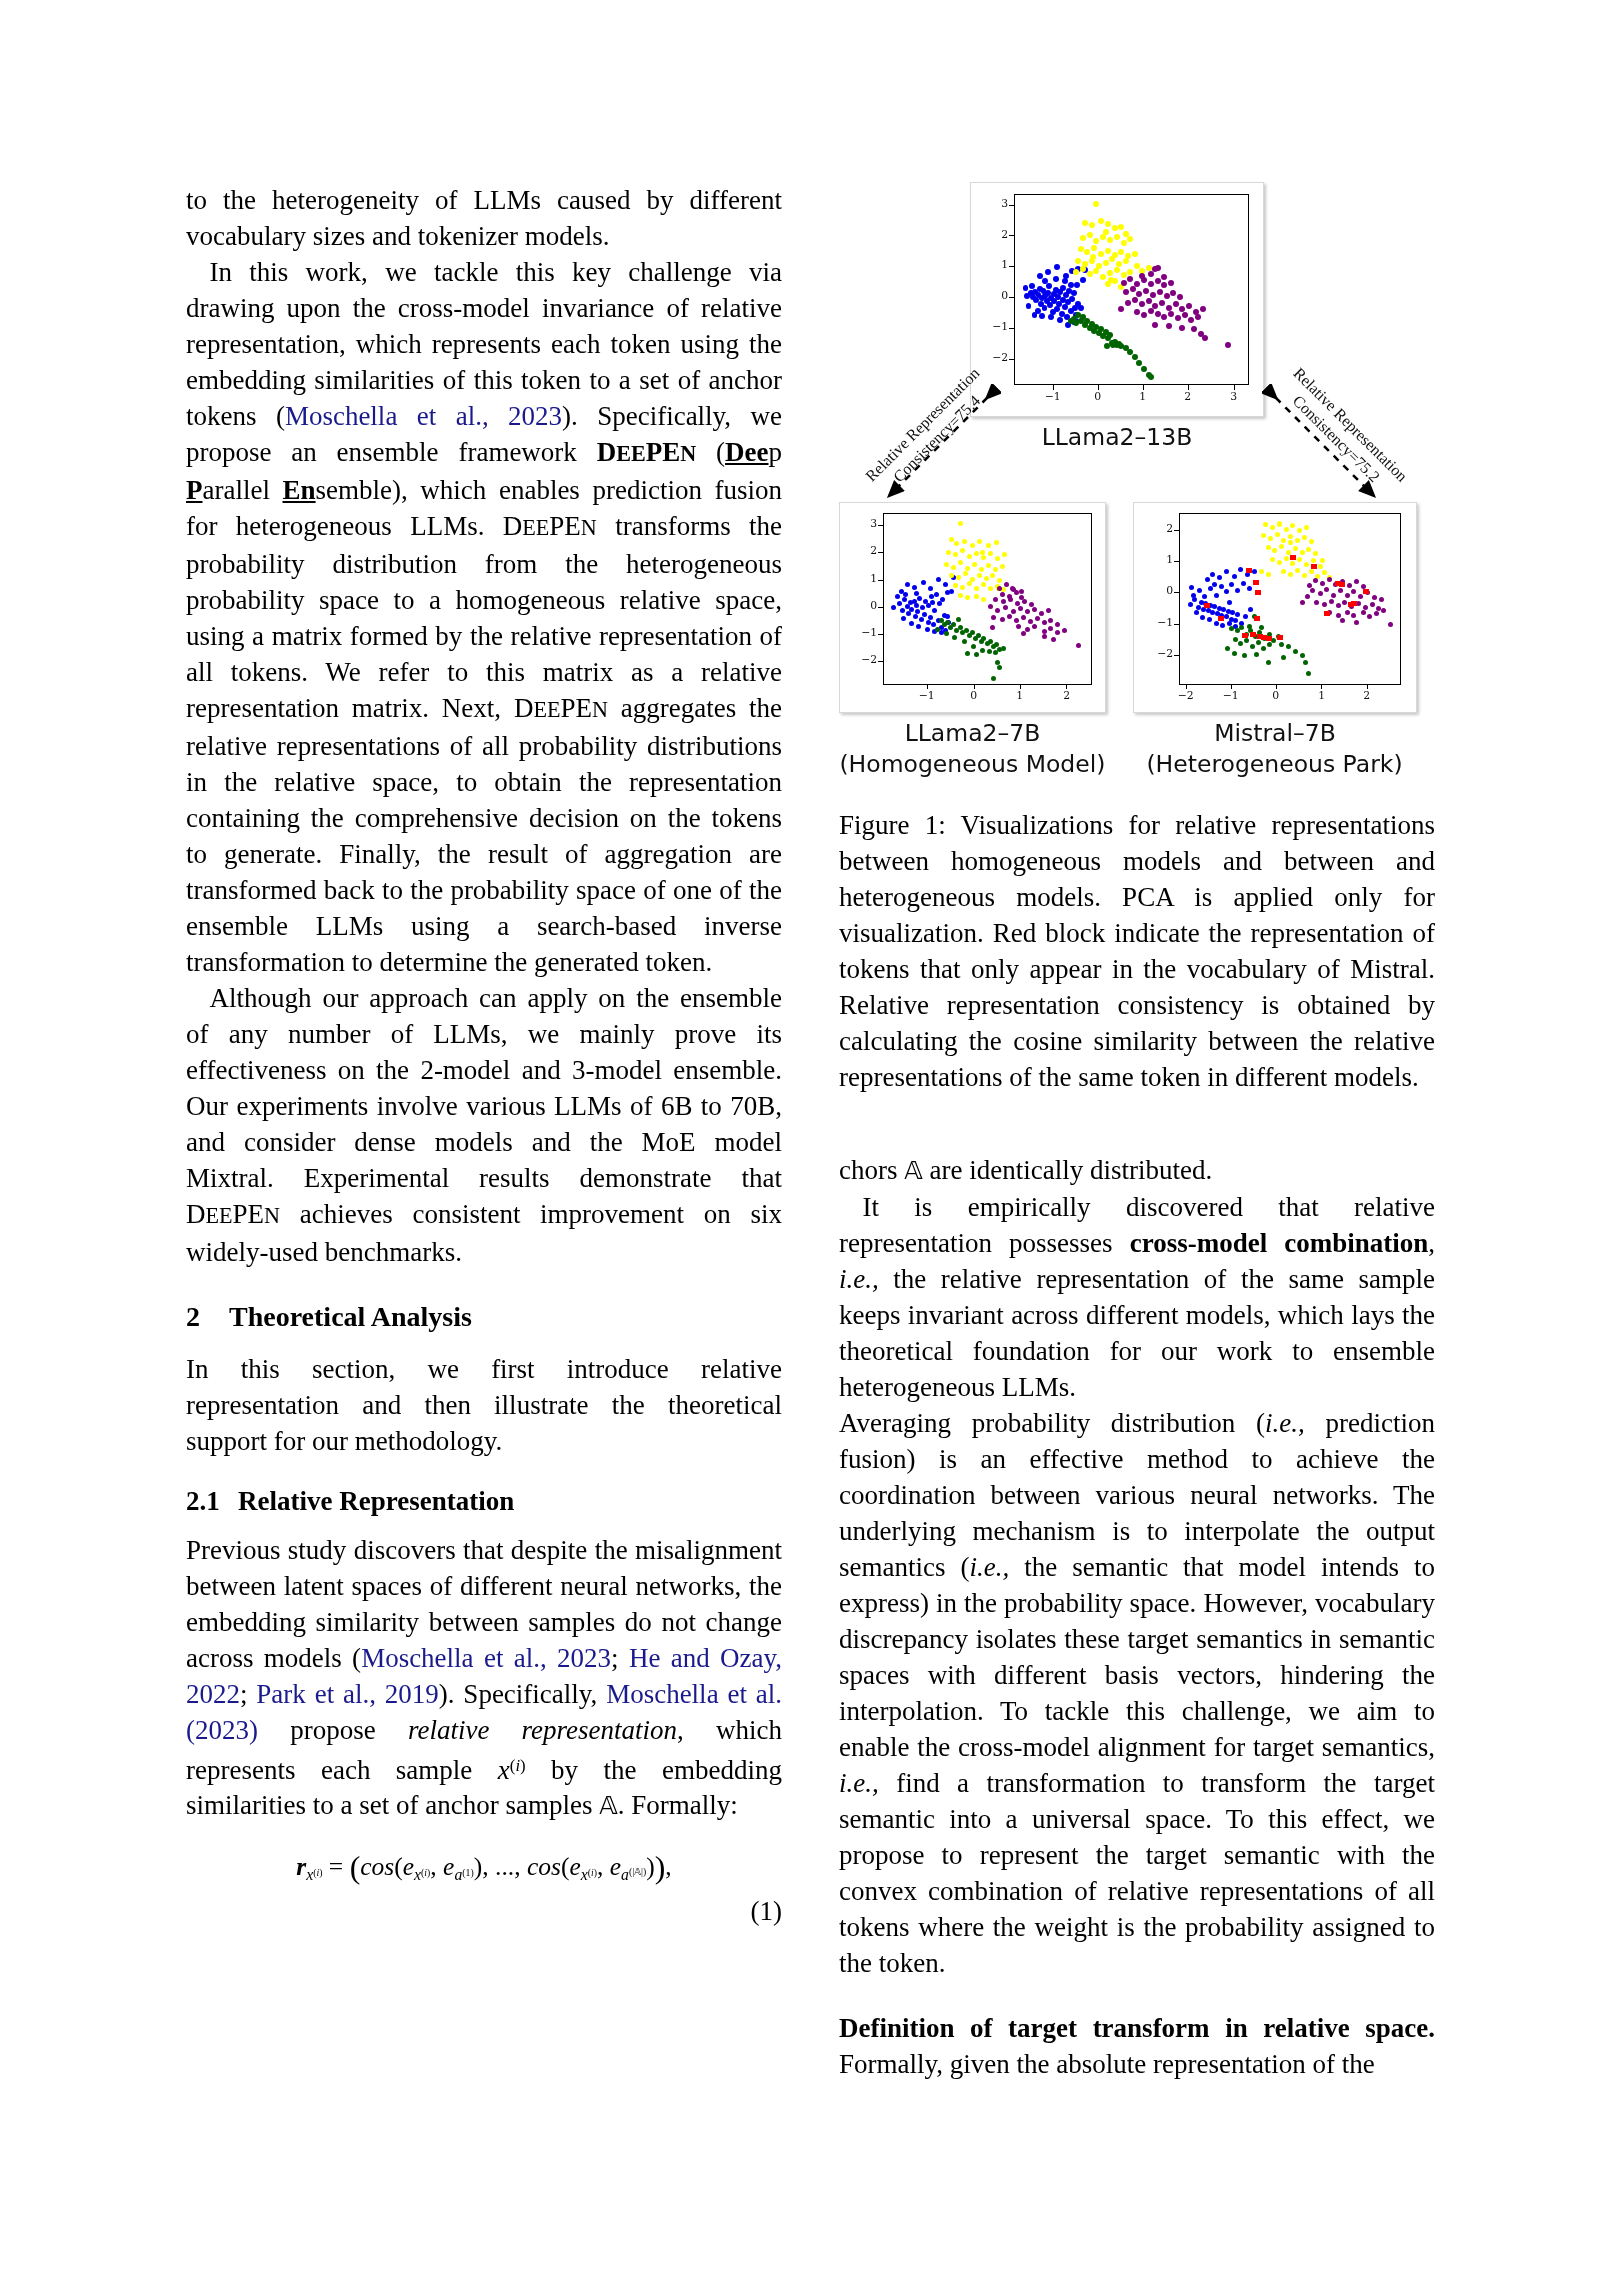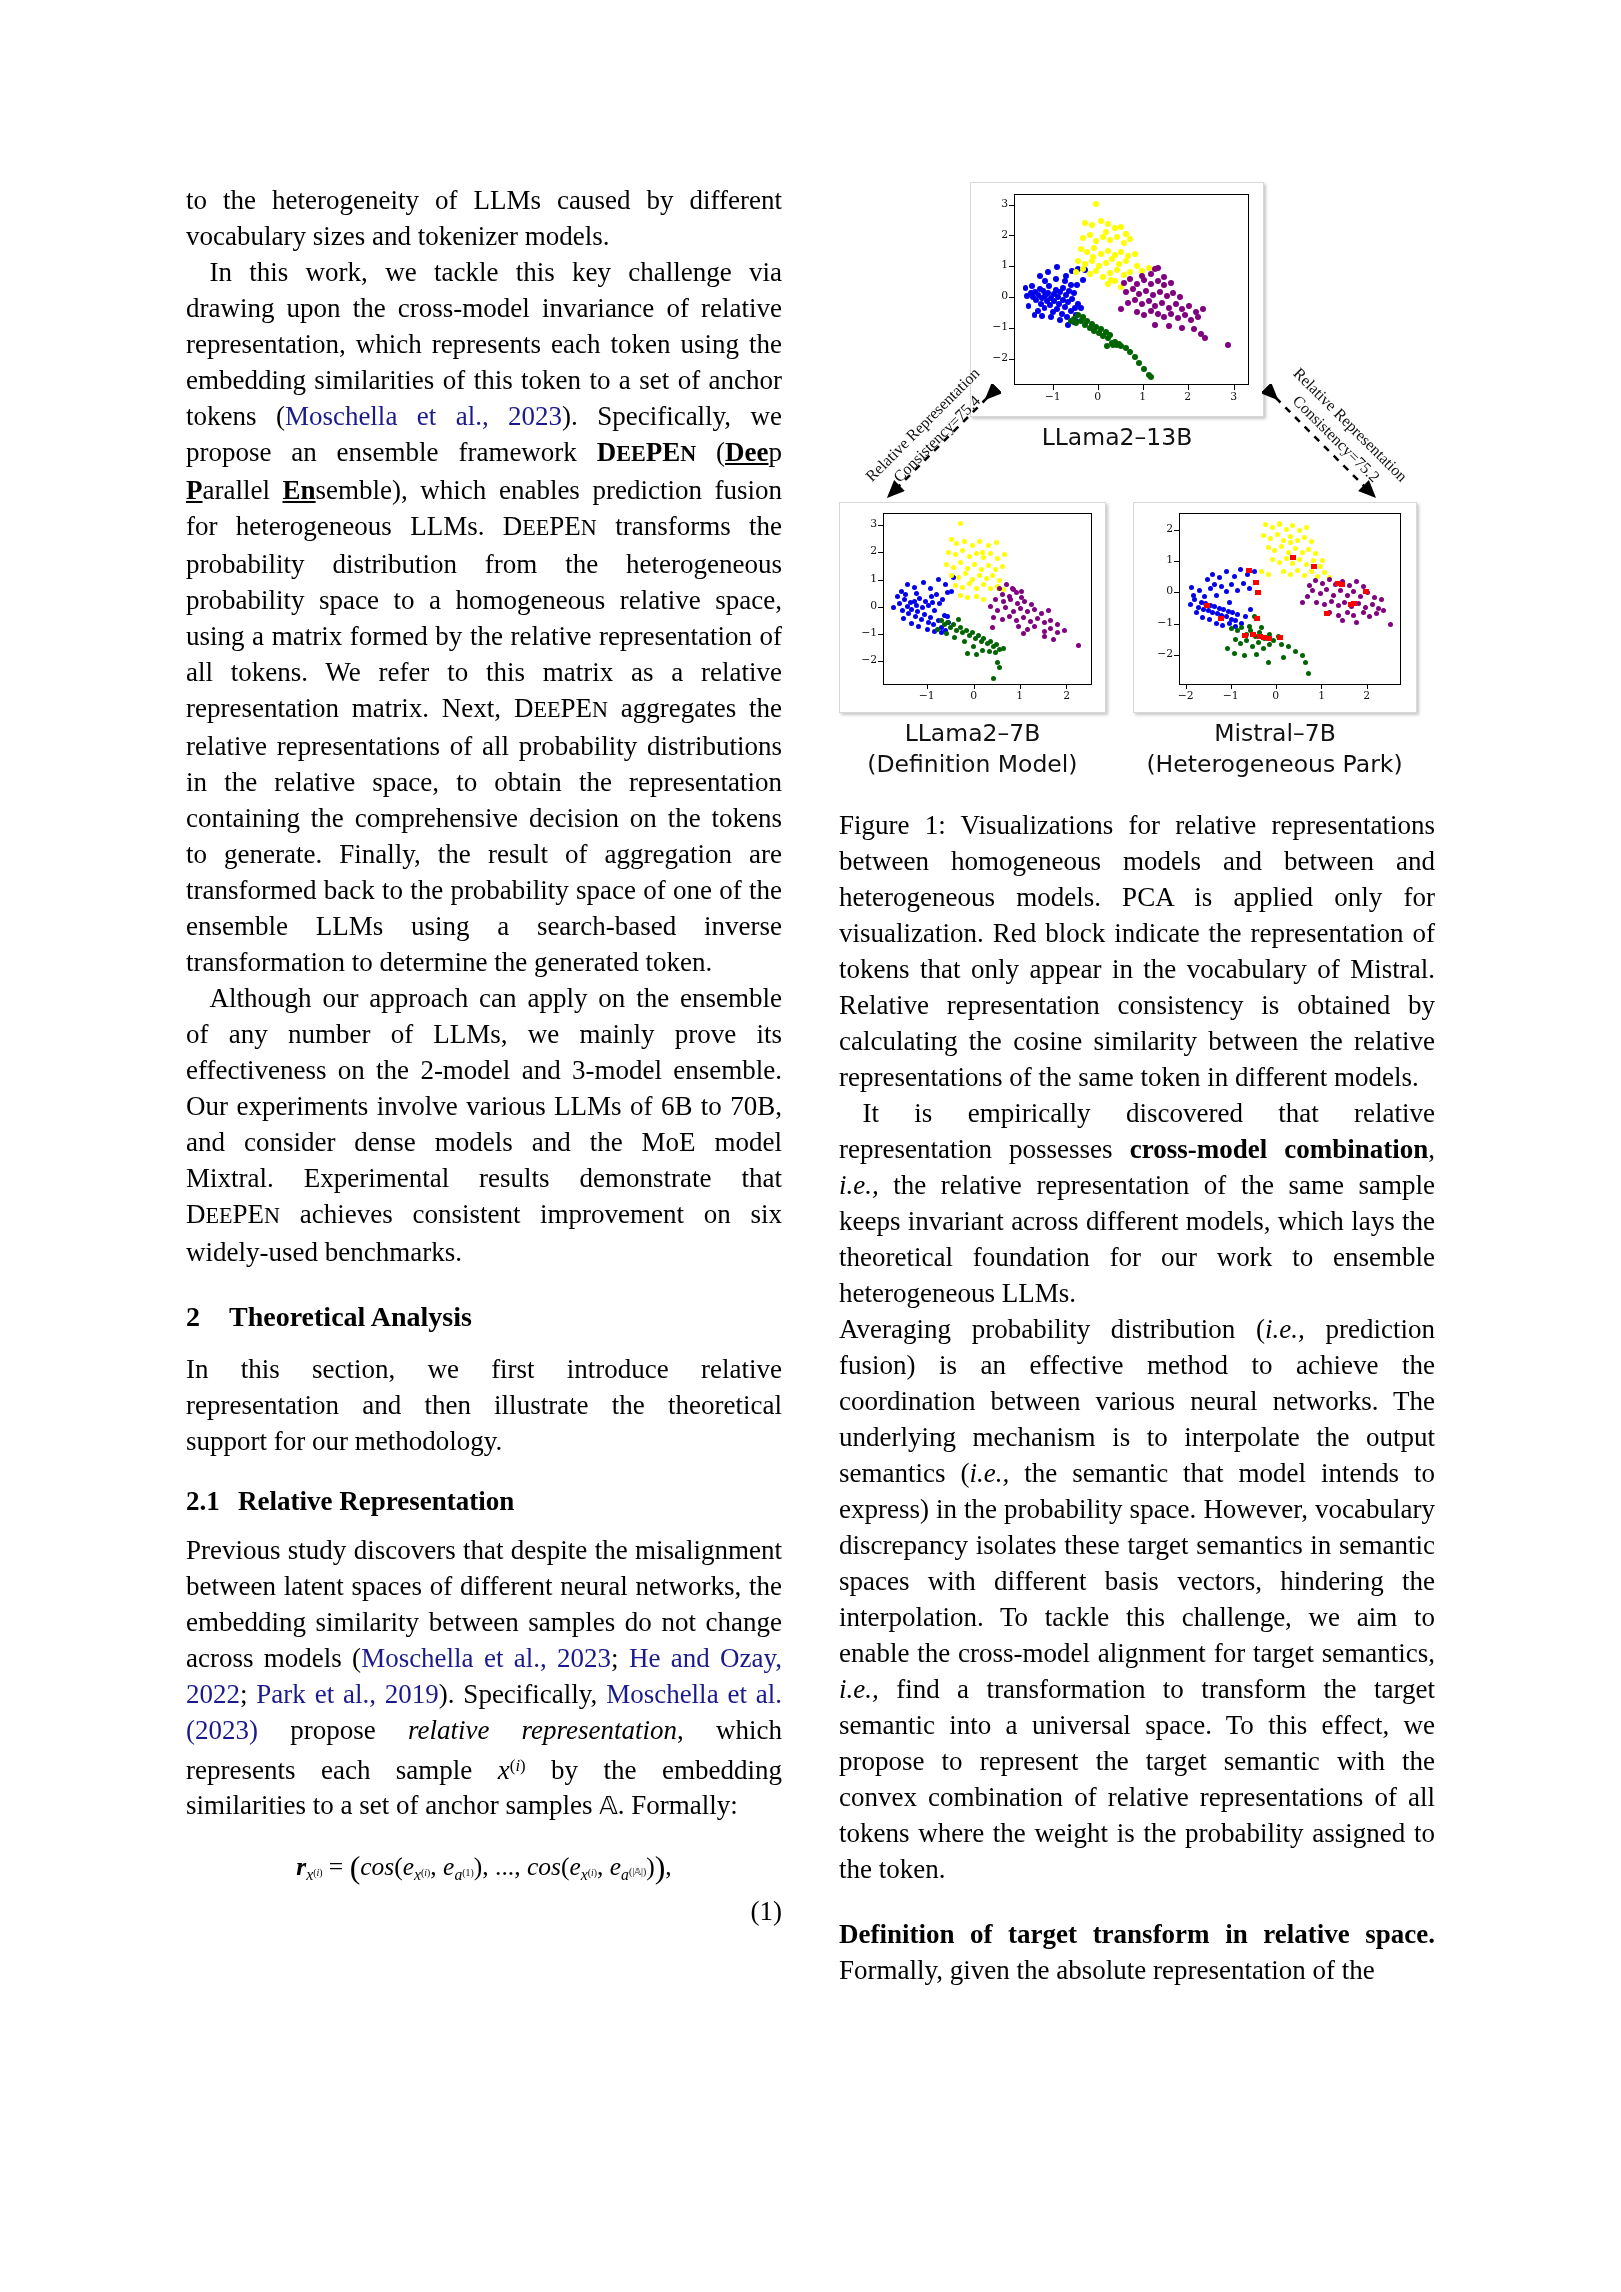--- a/index.html
+++ b/index.html
@@ -648,21 +648,21 @@
               <div class="tick" style="left: 17.6px; top: 96px; width: 19.6px; text-align: right;">0</div>
               <div class="tickmark" style="left: 38px; top: 77px; width: 4.9px; height: 1px;"></div>
               <div class="tick" style="left: 17.6px; top: 69px; width: 19.6px; text-align: right;">1</div>
               <div class="tickmark" style="left: 38px; top: 49px; width: 4.9px; height: 1px;"></div>
               <div class="tick" style="left: 17.6px; top: 41px; width: 19.6px; text-align: right;">2</div>
               <div class="tickmark" style="left: 38px; top: 22px; width: 4.9px; height: 1px;"></div>
               <div class="tick" style="left: 17.6px; top: 14px; width: 19.6px; text-align: right;">3</div>
             </div>
         </div>
         <div class="plot-title" style="left:0px; top:537px; width:267px;">LLama2–7B</div>
-        <div class="plot-title" style="left:-17.6px; top:568px; width:302px;">(Definition Model)</div>
+        <div class="plot-title" style="left:-17.6px; top:568px; width:302px;">(Homogeneous Model)</div>
 
         <div class="panel" style="left:294px; top:320px; width:284px; height:211px;">
           <div class="axbox" style="left:45px; top:9.8px; width:222px; height:172px;" id="ax2">
               <div class="dot" style="left: 7.8px; top: 88px; width: 5.1px; height: 5.1px; background: rgb(0, 0, 238);"></div>
               <div class="dot" style="left: 12.4px; top: 83px; width: 5.1px; height: 5.1px; background: rgb(0, 0, 238);"></div>
               <div class="dot" style="left: 15.5px; top: 91px; width: 5.1px; height: 5.1px; background: rgb(0, 0, 238);"></div>
               <div class="dot" style="left: 18.7px; top: 86px; width: 5.1px; height: 5.1px; background: rgb(0, 0, 238);"></div>
               <div class="dot" style="left: 21.4px; top: 93px; width: 5.1px; height: 5.1px; background: rgb(0, 0, 238);"></div>
               <div class="dot" style="left: 23px; top: 87px; width: 5.1px; height: 5.1px; background: rgb(0, 0, 238);"></div>
               <div class="dot" style="left: 26px; top: 94px; width: 5.1px; height: 5.1px; background: rgb(0, 0, 238);"></div>
@@ -877,20 +877,21 @@
         </div>
         <div class="plot-title" style="left:294px; top:537px; width:284px;">Mistral–7B</div>
         <div class="plot-title" style="left:272px; top:568px; width:327px;">(Heterogeneous Park)</div>
       </div>
 
       <p class="caption" style="margin-top:76px;">
         <span>Figure 1:</span>
         <span>Visualizations for relative representations between homogeneous models and between and heterogeneous models. PCA is applied only for visualization. Red block indicate the representation of tokens that only appear in the vocabulary of Mistral. Relative representation consistency is obtained by calculating the cosine similarity between the relative representations of the same token in different models.</span>
       </p>
 
+      <p style="margin-top:57px;">chors <span class="bbA">𝔸</span> are identically distributed.</p>
 
       <p class="indent">It is empirically discovered that relative representation possesses <b>cross-model combination</b>, <i>i.e.,</i> the
       relative representation of the same sample keeps
       invariant across different models, which lays the
       theoretical foundation for our work to ensemble
       heterogeneous LLMs.</p>
 
 
       <p>Averaging probability distribution (<i>i.e.,</i> prediction
       fusion) is an effective method to achieve the coordination between various neural networks. The

